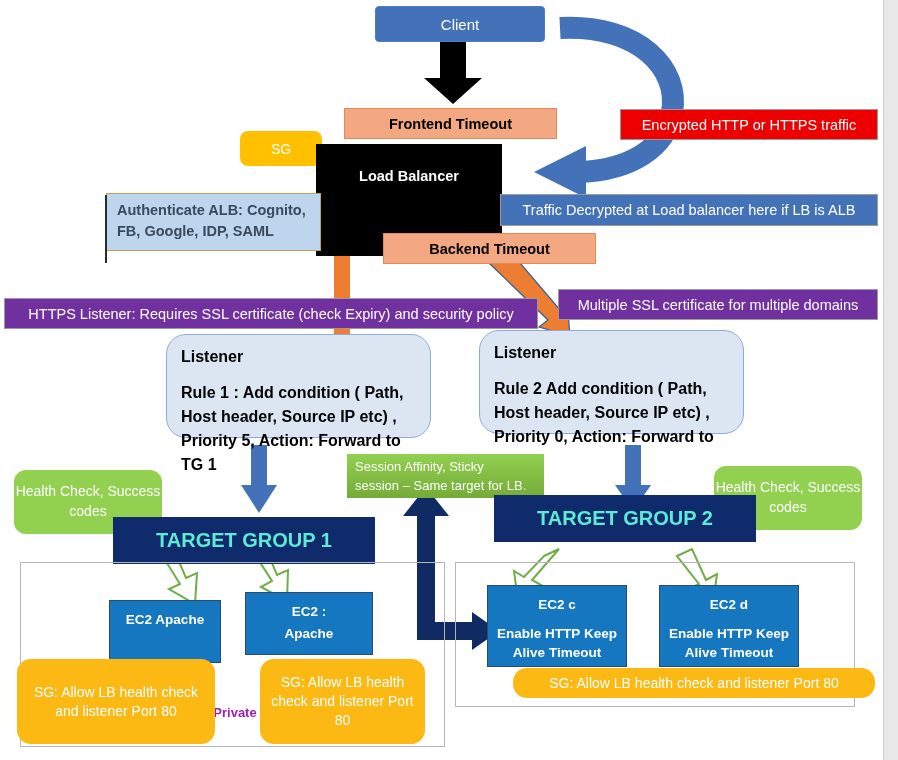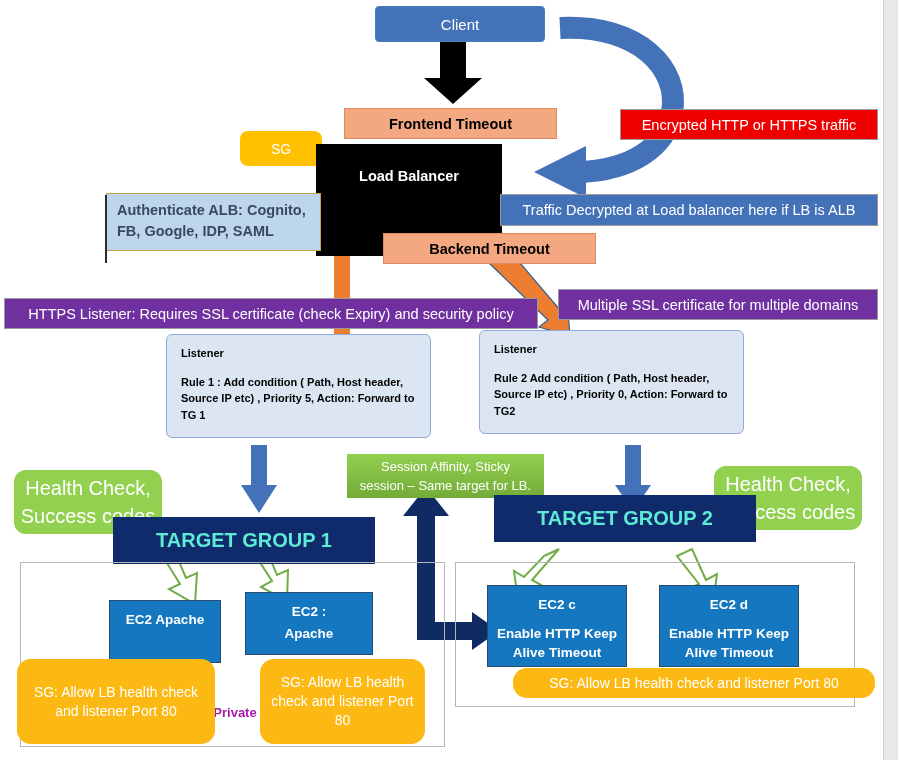--- a/index.html
+++ b/index.html
@@ -67,33 +67,33 @@
     background: #bdd6ee; border: 1px solid #c8a04a;
     color: #3a4a5c; font-size: 14.5px; font-weight: bold;
     line-height: 1.45; padding: 6px 10px;
   }
   .purple-note {
     background: #7030a0; border: 1px solid #9a9a9a;
     color: #ffffff; font-size: 14.5px;
     padding: 0 8px;
   }
   .listener {
-    background: #dce6f2; border: 1px solid #8faadc; border-radius: 6px;
-    color: #000000; font-size: 11px; font-weight: bold;
+    background: #dce6f2; border: 1px solid #8faadc; border-radius: 20px;
+    color: #000000; font-size: 16px; font-weight: bold;
     line-height: 1.5; padding: 10px 14px;
     display: block;
   }
   .listener .ttl { margin-bottom: 12px; }
   .tg {
     background: #0f2b6b; color: #5eead4;
     font-size: 20px; font-weight: bold;
   }
   .green-note {
     background: #92d050; border-radius: 12px; color: #ffffff;
-    font-size: 20px; line-height: 1.4;
+    font-size: 14px; line-height: 1.4;
   }
   .green-sticky {
     background: linear-gradient(180deg,#92d050 0%,#74ab38 100%);
     color: #ffffff; font-size: 13px; line-height: 1.5;
     padding: 5px 8px; text-align: left;
     display: flex; flex-direction: column; justify-content: center;
   }
   .ec2 {
     background: #1577c0; border: 1px solid #2b4a6f;
     color: #ffffff; font-size: 13.5px; font-weight: bold;
@@ -216,21 +216,21 @@
 
   <div class="node listener" style="left:479px; top:330px; width:265px; height:104px;">
     <div class="ttl">Listener</div>
     <div>Rule 2  Add condition ( Path, Host header, Source IP etc) ,  Priority 0, Action: Forward to TG2</div>
   </div>
 
   <div class="node ctr green-note" style="left:14px; top:470px; width:148px; height:64px;">
     <span>Health Check, Success codes</span>
   </div>
 
-  <div class="node green-sticky" style="left:347px; top:454px; width:197px; height:44px;text-align:center;">
+  <div class="node green-sticky" style="left:347px; top:454px; width:197px; height:44px;">
     <span>Session Affinity, Sticky</span>
     <span>session – Same target for LB.</span>
   </div>
 
   <div class="node ctr green-note" style="left:714px; top:466px; width:148px; height:64px;">
     <span>Health Check, Success codes</span>
   </div>
 
   <div class="node ctr tg" style="left:113px; top:517px; width:262px; height:47px;">
     <span>TARGET GROUP 1</span>

